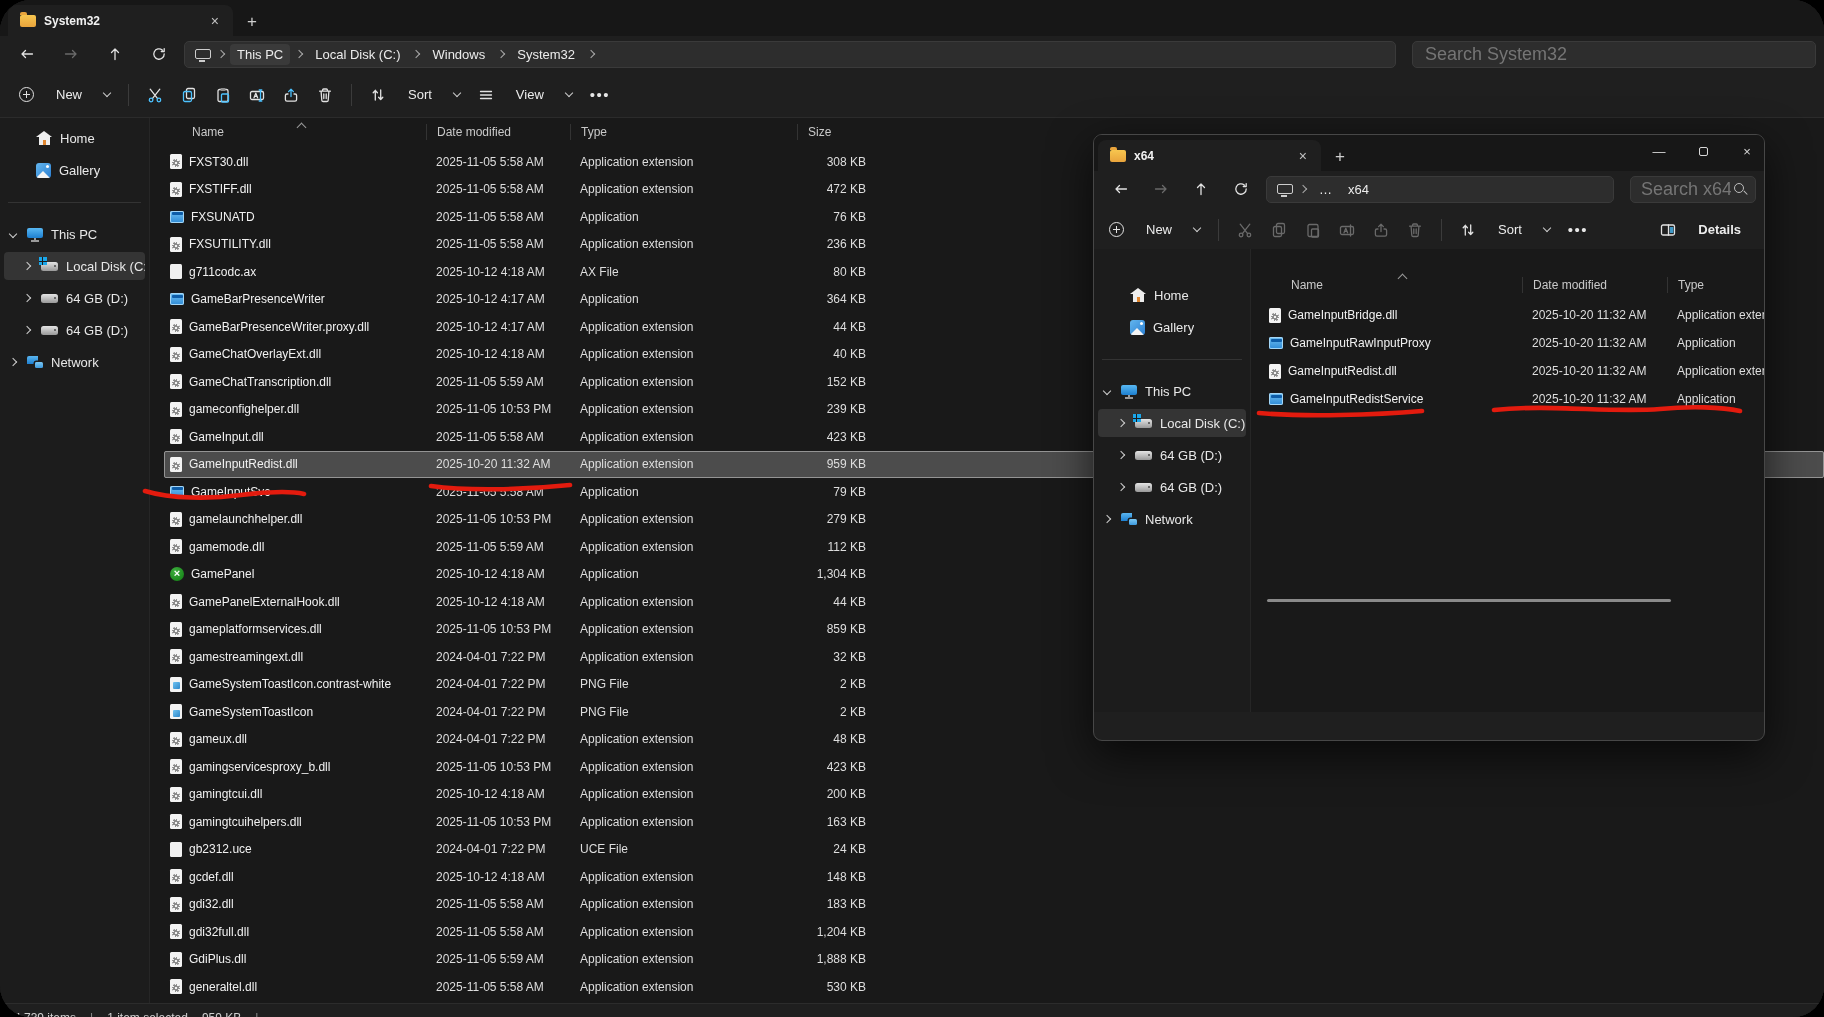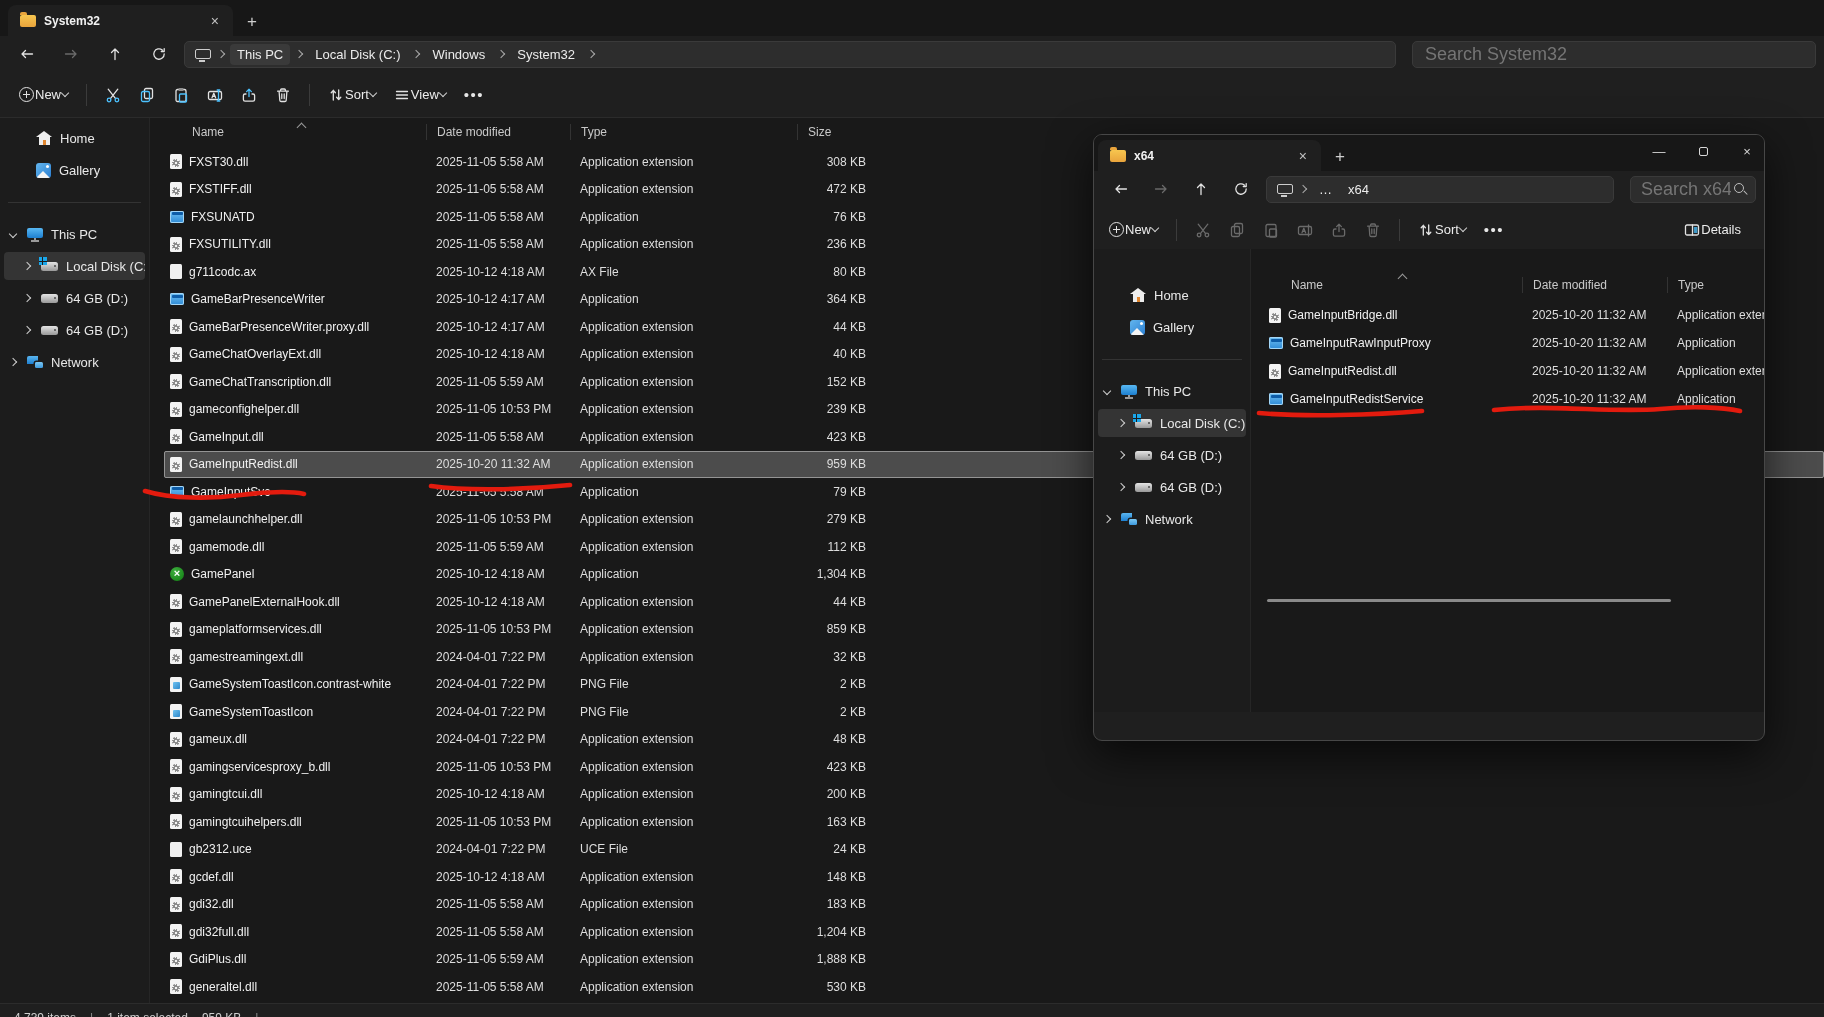--- a/index.html
+++ b/index.html
@@ -1,18 +1,18 @@
 <!DOCTYPE html>
 <html style="--accent: #4cc2ff; --annotation: #e31b0e; --selection_bg: #4c4c4c;"><head>
 <meta charset="utf-8">
 <style>
   html,body{margin:0;padding:0;background:#000;}
   *{box-sizing:border-box;}
   #canvas{position:relative;width:1824px;height:1017px;overflow:hidden;
-    font-family:"Liberation Sans","DejaVu Sans",sans-serif;color:#e8e8e8;background:#171717;}
+    font-family:"Liberation Sans","DejaVu Sans",sans-serif;color:#e8e8e8;background:#171717;border-radius:31px;}
 
   
   .win{position:absolute;background:#1f1f1f;}
   .win.main{left:0;top:0;width:1824px;height:1017px;}
   .win.mini{left:1093px;top:134px;width:672px;height:607px;border:1px solid #474747;border-radius:9px;
     overflow:hidden;box-shadow:0 14px 44px rgba(0,0,0,.65);z-index:40;background:#1f1f1f;}
 
   .tabstrip{position:relative;height:36px;background:#171717;display:flex;align-items:flex-end;}
   .tab{display:flex;align-items:center;gap:8px;height:31px;margin-left:8px;padding:0 10px 0 12px;width:225px;
     background:#1f1f1f;border-radius:8px 8px 0 0;font-size:12px;}
@@ -34,26 +34,26 @@
   .crumb.pill{background:#3a3a3a;}
   .bchev{width:6px;height:6px;border-right:1.3px solid #ababab;border-bottom:1.3px solid #ababab;
     transform:rotate(-45deg);margin:0 4px;flex:none;}
   .searchbar{width:404px;flex:none;padding:0 10px;}
   .win.mini .searchbar{width:126px;margin-left:0;padding:0 8px;}
   .searchbar input{background:transparent;border:0;outline:none;color:#ababab;font-size:18px;flex:1;width:100%;
     font-family:"Liberation Sans",sans-serif;}
 
   .toolbar{height:46px;display:flex;align-items:center;padding:4px 8px 4px 10px;border-bottom:1px solid #2b2b2b;background:#1f1f1f;}
   .tbtn{background:none;border:0;color:#ececec;font-size:13px;font-family:"Liberation Sans",sans-serif;
-    display:flex;align-items:center;gap:1px;padding:6px 9px;border-radius:4px;}
+    display:flex;align-items:center;gap:22px;padding:6px 9px;border-radius:4px;}
   .tsep{width:1px;height:22px;background:#3b3b3b;margin:0 9px;flex:none;}
   .caret{width:6px;height:6px;border-right:1.2px solid #cdcdcd;border-bottom:1.2px solid #cdcdcd;
     transform:rotate(45deg);margin-top:-4px;}
   .dim svg path, .dim svg circle, .dim svg rect{stroke:#6a6a6a !important;}
-  .mleft{margin-left:auto;}
+  .mleft{margin-left:auto;font-weight:bold;}
 
   svg.icn{display:block;}
   svg.icn path,svg.icn circle,svg.icn rect{fill:none;stroke:#e2e2e2;stroke-width:1.3;stroke-linecap:round;stroke-linejoin:round;}
   svg.icn .a{stroke:var(--accent);}
   svg.icn .f{fill:#8f8f8f;stroke:none;}
 
   
   .content{position:absolute;left:0;right:0;top:118px;bottom:0;display:flex;background:#191919;}
   .win.main .content{top:118px;}
   .win.mini .content{top:114px;bottom:28px;}

